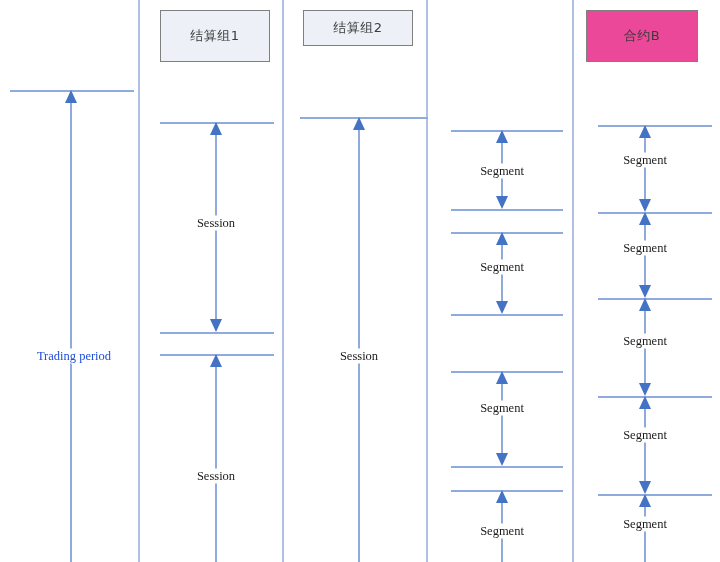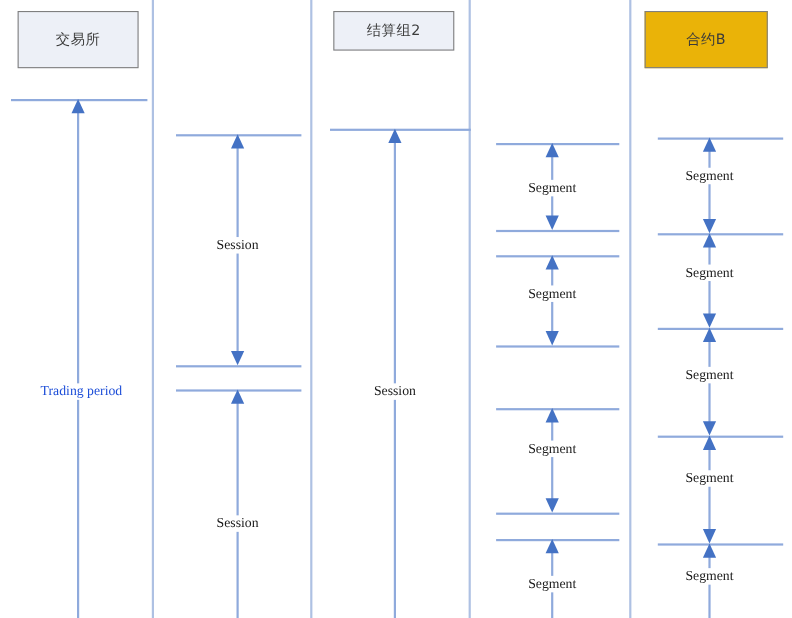--- a/index.html
+++ b/index.html
@@ -80,26 +80,26 @@
 </style>
 </head>
 <body>
 
 <div id="diagram">
     <div class="lane-divider" style="left: 138px; height: 562px; background: rgb(174, 193, 227);"></div>
     <div class="lane-divider" style="left: 282px; height: 562px; background: rgb(174, 193, 227);"></div>
     <div class="lane-divider" style="left: 426px; height: 562px; background: rgb(174, 193, 227);"></div>
     <div class="lane-divider" style="left: 572px; height: 562px; background: rgb(174, 193, 227);"></div>
     <div class="lane" style="left: 2px; width: 136px;"></div>
-    <div class="lane-header" style="left: 16px; top: 10px; width: 110px; height: 52px; background: rgb(237, 240, 247); border-color: rgb(127, 127, 127);">交易所</div>
     <div class="hline" style="left: 10px; top: 90px; width: 124px; background: rgb(143, 170, 220);"></div>
     <div class="shaft" style="left: 70px; top: 101px; height: 461px; background: rgb(143, 170, 220);"></div>
     <div class="arrow-up" style="left: 65px; top: 90px; border-bottom-color: rgb(68, 114, 196);"></div>
     <div class="vlabel" style="left: 74px; top: 356px; transform: translate(-50%, -50%); color: #1d4ed8;">Trading period</div>
     <div class="lane" style="left: 145px; width: 137px;"></div>
+    <div class="lane-header" style="left: 160px; top: 10px; width: 110px; height: 52px; background: rgb(237, 240, 247); border-color: rgb(127, 127, 127);">结算组1</div>
     <div class="hline" style="left: 160px; top: 122px; width: 114px; background: rgb(143, 170, 220);"></div>
     <div class="hline" style="left: 160px; top: 332px; width: 114px; background: rgb(143, 170, 220);"></div>
     <div class="hline" style="left: 160px; top: 354px; width: 114px; background: rgb(143, 170, 220);"></div>
     <div class="shaft" style="left: 215px; top: 133px; height: 188px; background: rgb(143, 170, 220);"></div>
     <div class="arrow-up" style="left: 210px; top: 122px; border-bottom-color: rgb(68, 114, 196);"></div>
     <div class="arrow-down" style="left: 210px; top: 319px; border-top-color: rgb(68, 114, 196);"></div>
     <div class="shaft" style="left: 215px; top: 365px; height: 197px; background: rgb(143, 170, 220);"></div>
     <div class="arrow-up" style="left: 210px; top: 354px; border-bottom-color: rgb(68, 114, 196);"></div>
     <div class="vlabel" style="left: 216px; top: 223px; transform: translate(-50%, -50%); color: rgb(26, 26, 26);">Session</div>
     <div class="vlabel" style="left: 216px; top: 476px; transform: translate(-50%, -50%); color: rgb(26, 26, 26);">Session</div>
@@ -126,21 +126,21 @@
     <div class="shaft" style="left: 501px; top: 382px; height: 73px; background: rgb(143, 170, 220);"></div>
     <div class="arrow-up" style="left: 496px; top: 371px; border-bottom-color: rgb(68, 114, 196);"></div>
     <div class="arrow-down" style="left: 496px; top: 453px; border-top-color: rgb(68, 114, 196);"></div>
     <div class="shaft" style="left: 501px; top: 501px; height: 61px; background: rgb(143, 170, 220);"></div>
     <div class="arrow-up" style="left: 496px; top: 490px; border-bottom-color: rgb(68, 114, 196);"></div>
     <div class="vlabel" style="left: 502px; top: 171px; transform: translate(-50%, -50%); color: rgb(26, 26, 26);">Segment</div>
     <div class="vlabel" style="left: 502px; top: 267px; transform: translate(-50%, -50%); color: rgb(26, 26, 26);">Segment</div>
     <div class="vlabel" style="left: 502px; top: 408px; transform: translate(-50%, -50%); color: rgb(26, 26, 26);">Segment</div>
     <div class="vlabel" style="left: 502px; top: 531px; transform: translate(-50%, -50%); color: rgb(26, 26, 26);">Segment</div>
     <div class="lane" style="left: 578px; width: 142px;"></div>
-    <div class="lane-header" style="left: 586px; top: 10px; width: 112px; height: 52px; background: #eab308; border-color: rgb(127, 127, 127);">合约B</div>
+    <div class="lane-header" style="left: 586px; top: 10px; width: 112px; height: 52px; background: #ec4899; border-color: rgb(127, 127, 127);">合约B</div>
     <div class="hline" style="left: 598px; top: 125px; width: 114px; background: rgb(143, 170, 220);"></div>
     <div class="hline" style="left: 598px; top: 212px; width: 114px; background: rgb(143, 170, 220);"></div>
     <div class="hline" style="left: 598px; top: 298px; width: 114px; background: rgb(143, 170, 220);"></div>
     <div class="hline" style="left: 598px; top: 396px; width: 114px; background: rgb(143, 170, 220);"></div>
     <div class="hline" style="left: 598px; top: 494px; width: 114px; background: rgb(143, 170, 220);"></div>
     <div class="shaft" style="left: 644px; top: 136px; height: 65px; background: rgb(143, 170, 220);"></div>
     <div class="arrow-up" style="left: 639px; top: 125px; border-bottom-color: rgb(68, 114, 196);"></div>
     <div class="arrow-down" style="left: 639px; top: 199px; border-top-color: rgb(68, 114, 196);"></div>
     <div class="shaft" style="left: 644px; top: 223px; height: 64px; background: rgb(143, 170, 220);"></div>
     <div class="arrow-up" style="left: 639px; top: 212px; border-bottom-color: rgb(68, 114, 196);"></div>

